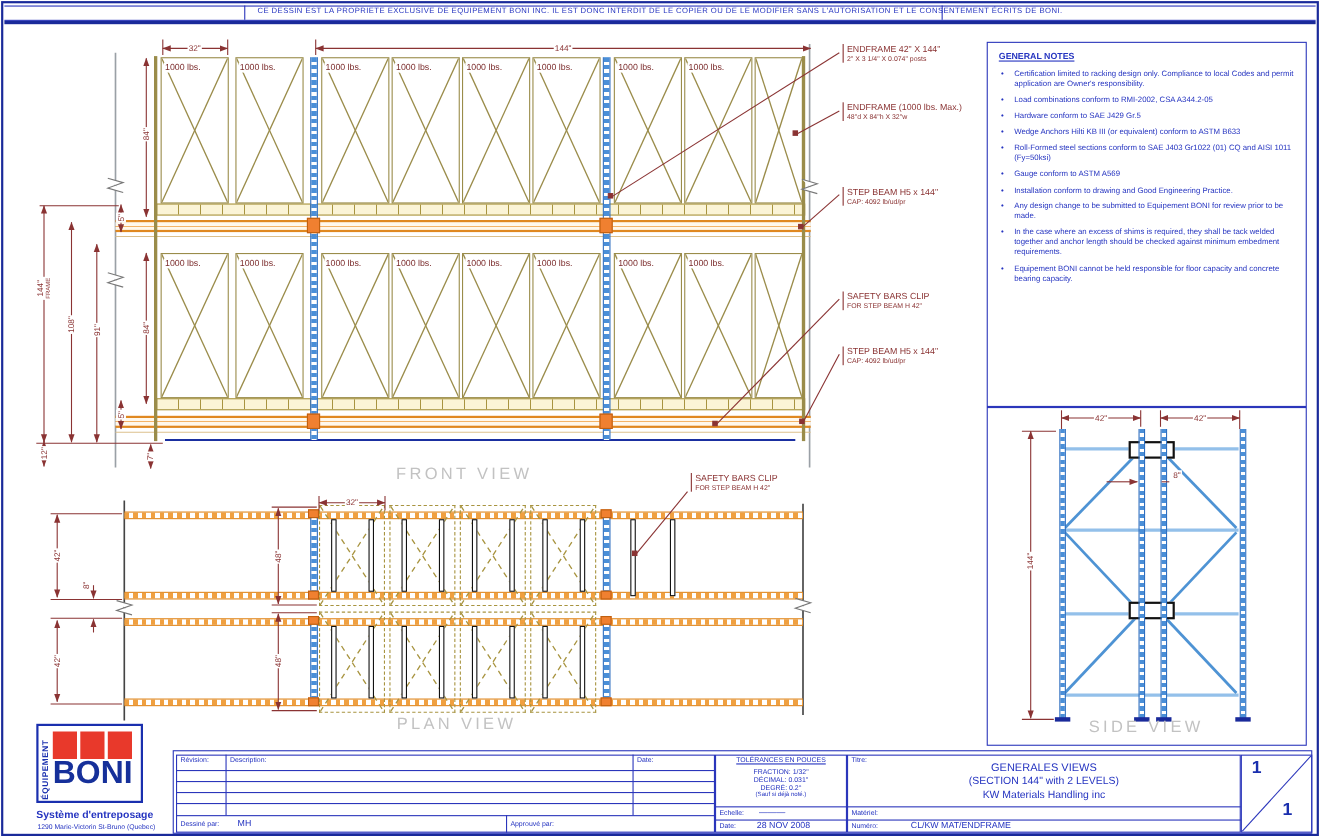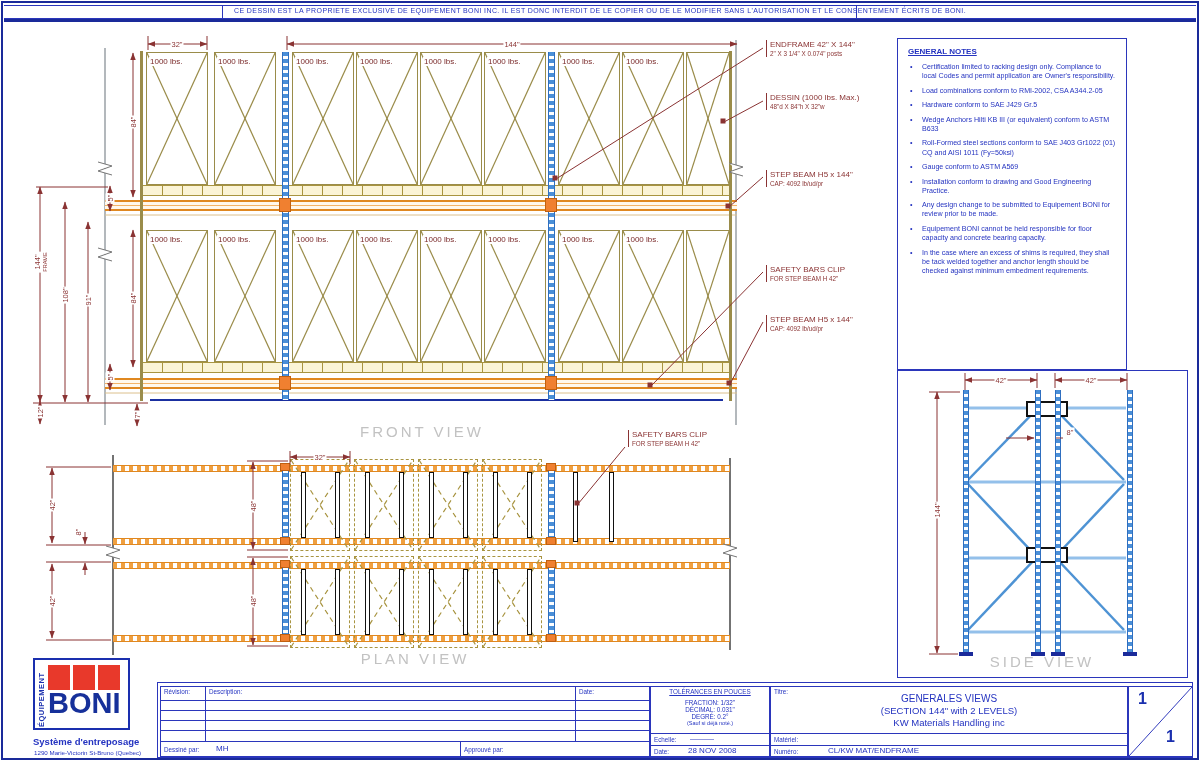--- a/index.html
+++ b/index.html
@@ -38,21 +38,21 @@
   .boxframe{position:absolute;box-sizing:border-box;border:1.5px solid #2b36bb;background:transparent;}
   
   .dimlbl{position:absolute;color:#8a3333;font-size:7.5px;background:#fff;padding:0 1px;white-space:nowrap;
           transform:translate(-50%,-50%);}
   .vert{transform:translate(-50%,-50%) rotate(-90deg);}
   .viewlbl{position:absolute;color:#c2c2c2;font-size:15px;letter-spacing:3px;white-space:nowrap;
            transform:translate(-50%,-50%);}
   .clabel{position:absolute;color:#8a3333;border-left:1px solid #8a3333;padding-left:3px;line-height:1.2;white-space:nowrap;}
   .clabel .t1{display:block;font-size:8px;}
   .clabel .t2{display:block;font-size:6.3px;}
-  .notes{position:absolute;left:897px;top:38px;width:230px;height:332px;box-sizing:border-box;
+  .notes{position:absolute;left:897px;top:38px;width:291px;height:332px;box-sizing:border-box;
          border:1.5px solid #2b36bb;padding:8px 10px;color:#2433c0;}
   .notes h3{margin:0 0 7px 0;font-size:8px;text-decoration:underline;font-weight:bold;}
   .notes ul{margin:0;padding:0;list-style:none;}
   .notes li{position:relative;padding-left:14px;margin-bottom:5.5px;font-size:7.1px;line-height:1.28;}
   .notes li::before{content:"\2022";position:absolute;left:2px;top:0;}
   
   .tb-lbl{position:absolute;font-size:6.3px;color:#2433c0;white-space:nowrap;}
   .tb-val{position:absolute;font-size:8px;color:#2433c0;white-space:nowrap;}
   .logo-box{position:absolute;left:33px;top:658px;width:97px;height:72px;box-sizing:border-box;border:2px solid #1a2fae;background:#fff;}
   .logo-eq{position:absolute;left:2px;top:3px;height:64px;writing-mode:vertical-rl;transform:rotate(180deg);
@@ -454,21 +454,21 @@
   <div class="dimlbl" style="left:1001px;top:380px;">42"</div>
   <div class="dimlbl" style="left:1091px;top:380px;">42"</div>
   <div class="dimlbl vert" style="left:937px;top:510px;">144"</div>
   <div class="dimlbl" style="left:1070px;top:432px;">8"</div>
 
   <div class="clabel" style="left:766px;top:40px;">
     <span class="t1">ENDFRAME 42" X 144"</span>
     <span class="t2">2" X 3 1/4" X 0.074" posts</span>
   </div>
   <div class="clabel" style="left:766px;top:93px;">
-    <span class="t1">DESSIN (1000 lbs. Max.)</span>
+    <span class="t1">ENDFRAME (1000 lbs. Max.)</span>
     <span class="t2">48"d X 84"h X 32"w</span>
   </div>
   <div class="clabel" style="left:766px;top:170px;">
     <span class="t1">STEP BEAM H5 x 144"</span>
     <span class="t2">CAP: 4092 lb/ud/pr</span>
   </div>
   <div class="clabel" style="left:766px;top:265px;">
     <span class="t1">SAFETY BARS CLIP</span>
     <span class="t2">FOR STEP BEAM H 42"</span>
   </div>
@@ -489,22 +489,22 @@
     <h3>GENERAL NOTES</h3>
     <ul>
       <li>Certification limited to racking design only.  Compliance to local Codes and permit application are Owner's responsibility.</li>
       <li>Load combinations conform to RMI-2002, CSA A344.2-05</li>
       <li>Hardware conform to SAE J429 Gr.5</li>
       <li>Wedge Anchors Hilti KB III (or equivalent) conform to ASTM B633</li>
       <li>Roll-Formed steel sections conform to SAE J403 Gr1022 (01) CQ and AISI 1011 (Fy=50ksi)</li>
       <li>Gauge conform to ASTM A569</li>
       <li>Installation conform to drawing and Good Engineering Practice.</li>
       <li>Any design change to be submitted to Equipement BONI for review prior to be made.</li>
+      <li>In the case where an excess of shims is required, they shall be tack welded together and anchor length should be checked against minimum embedment requirements.</li>
       <li>Equipement BONI cannot be held responsible for floor capacity and concrete bearing capacity.</li>
-      <li>In the case where an excess of shims is required, they shall be tack welded together and anchor length should be checked against minimum embedment requirements.</li>
     </ul>
   </div>
 
   <div class="boxframe" style="left:157px;top:682px;width:1036px;height:76px;"></div>
   <div class="boxframe" style="left:160px;top:686px;width:490px;height:71px;"></div>
   <div class="hline" style="left:160px;top:700px;width:490px;"></div>
   <div class="hline" style="left:160px;top:710px;width:490px;"></div>
   <div class="hline" style="left:160px;top:720px;width:490px;"></div>
   <div class="hline" style="left:160px;top:730px;width:490px;"></div>
   <div class="hline" style="left:160px;top:741px;width:490px;"></div>

